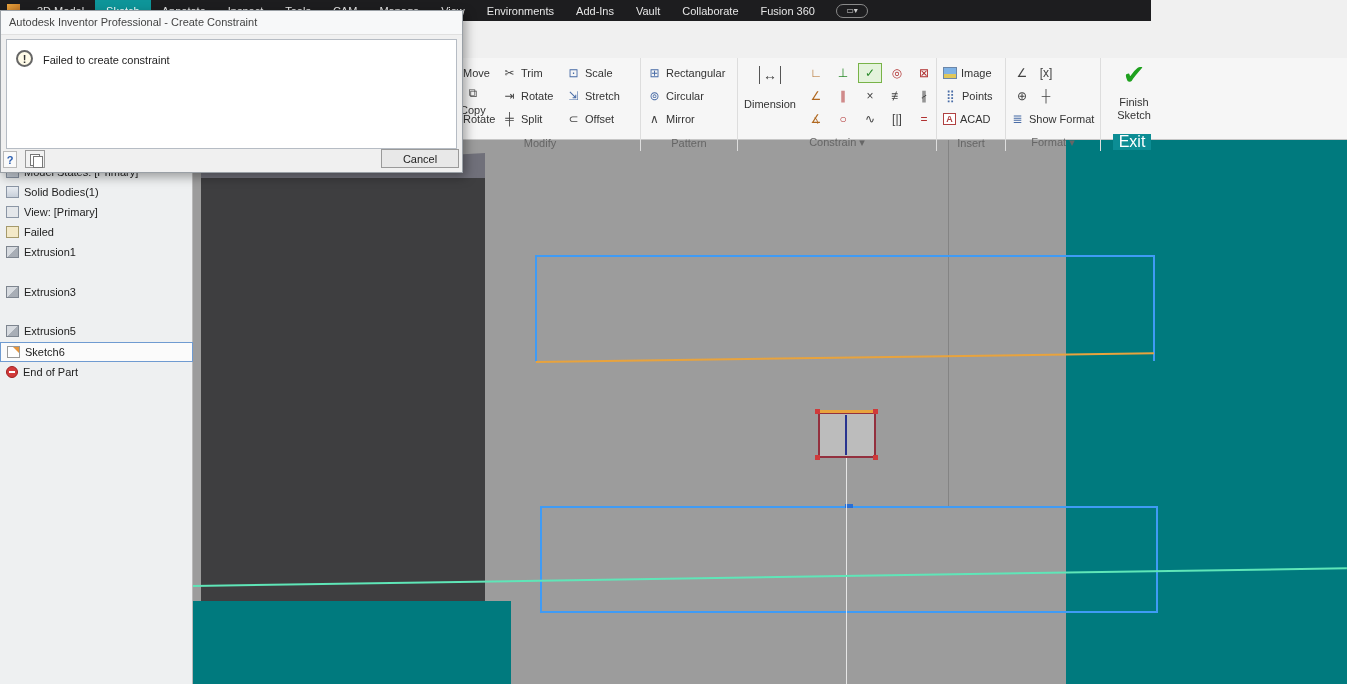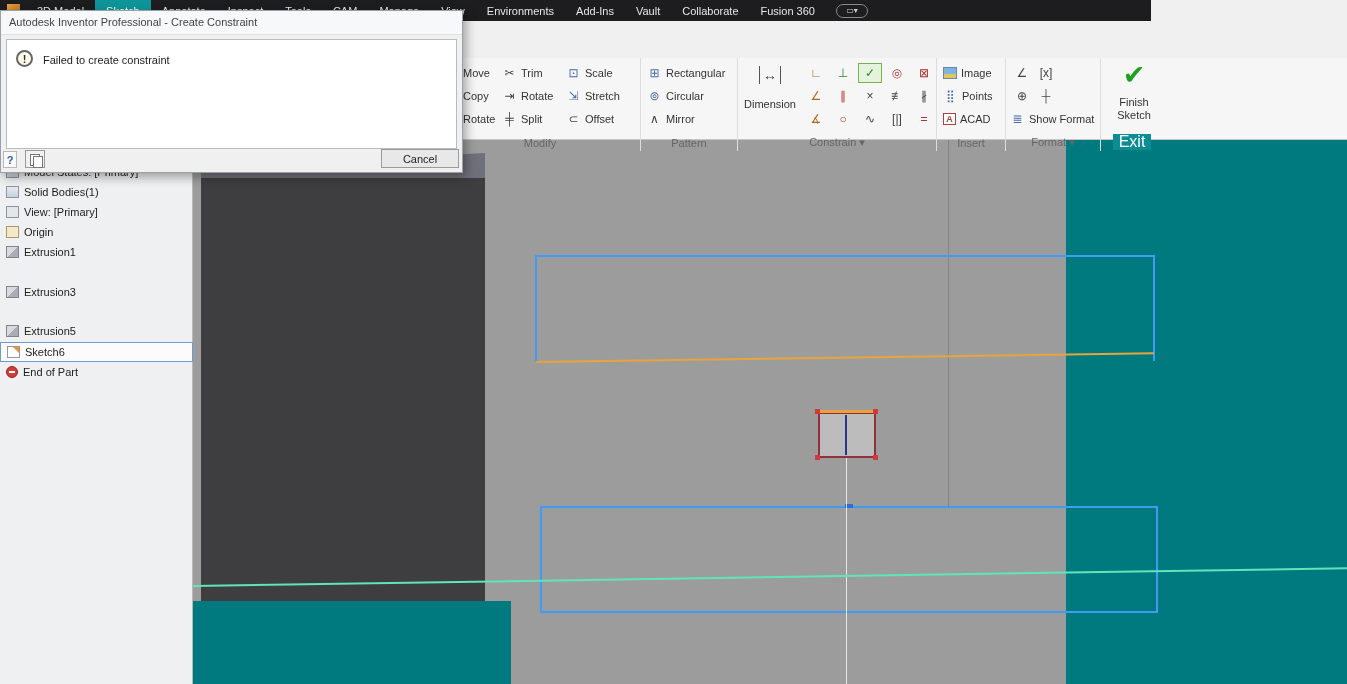--- a/index.html
+++ b/index.html
@@ -142,21 +142,21 @@
   <span class="f360pill">▭▾</span>
 </div>
 
 <div class="ribbon">
 
   <div class="panel" style="left:440px;width:201px;">
     <div class="rbtn" style="left:4px;top:5px;">
         <span class="g g-dark">↔</span>
         <span>Move</span>
       </div>
-    <div class="rbtn" style="left:4px;top:28px;">
+    <div class="rbtn" style="left:20px;top:28px;flex-direction:column;">
         <span class="g g-dark">⧉</span>
         <span>Copy</span>
       </div>
     <div class="rbtn" style="left:4px;top:51px;">
         <span class="g g-dark">↻</span>
         <span>Rotate</span>
       </div>
     <div class="rbtn" style="left:62px;top:5px;">
         <span class="g g-dark">✂</span>
         <span>Trim</span>
@@ -268,21 +268,21 @@
   <div class="b-item" style="top:67px;">
       <span class="ic ic-folder"></span>
       <span>Solid Bodies(1)</span>
     </div>
   <div class="b-item" style="top:87px;">
       <span class="ic ic-view"></span>
       <span>View: [Primary]</span>
     </div>
   <div class="b-item" style="top:107px;">
       <span class="ic ic-origin"></span>
-      <span>Origin</span>
+      <span>Failed</span>
     </div>
   <div class="b-item" style="top:127px;">
       <span class="ic ic-extrusion"></span>
       <span>Extrusion1</span>
     </div>
   <div class="b-item" style="top:167px;">
       <span class="ic ic-extrusion"></span>
       <span>Extrusion3</span>
     </div>
   <div class="b-item" style="top:187px;margin-top:38px;">

